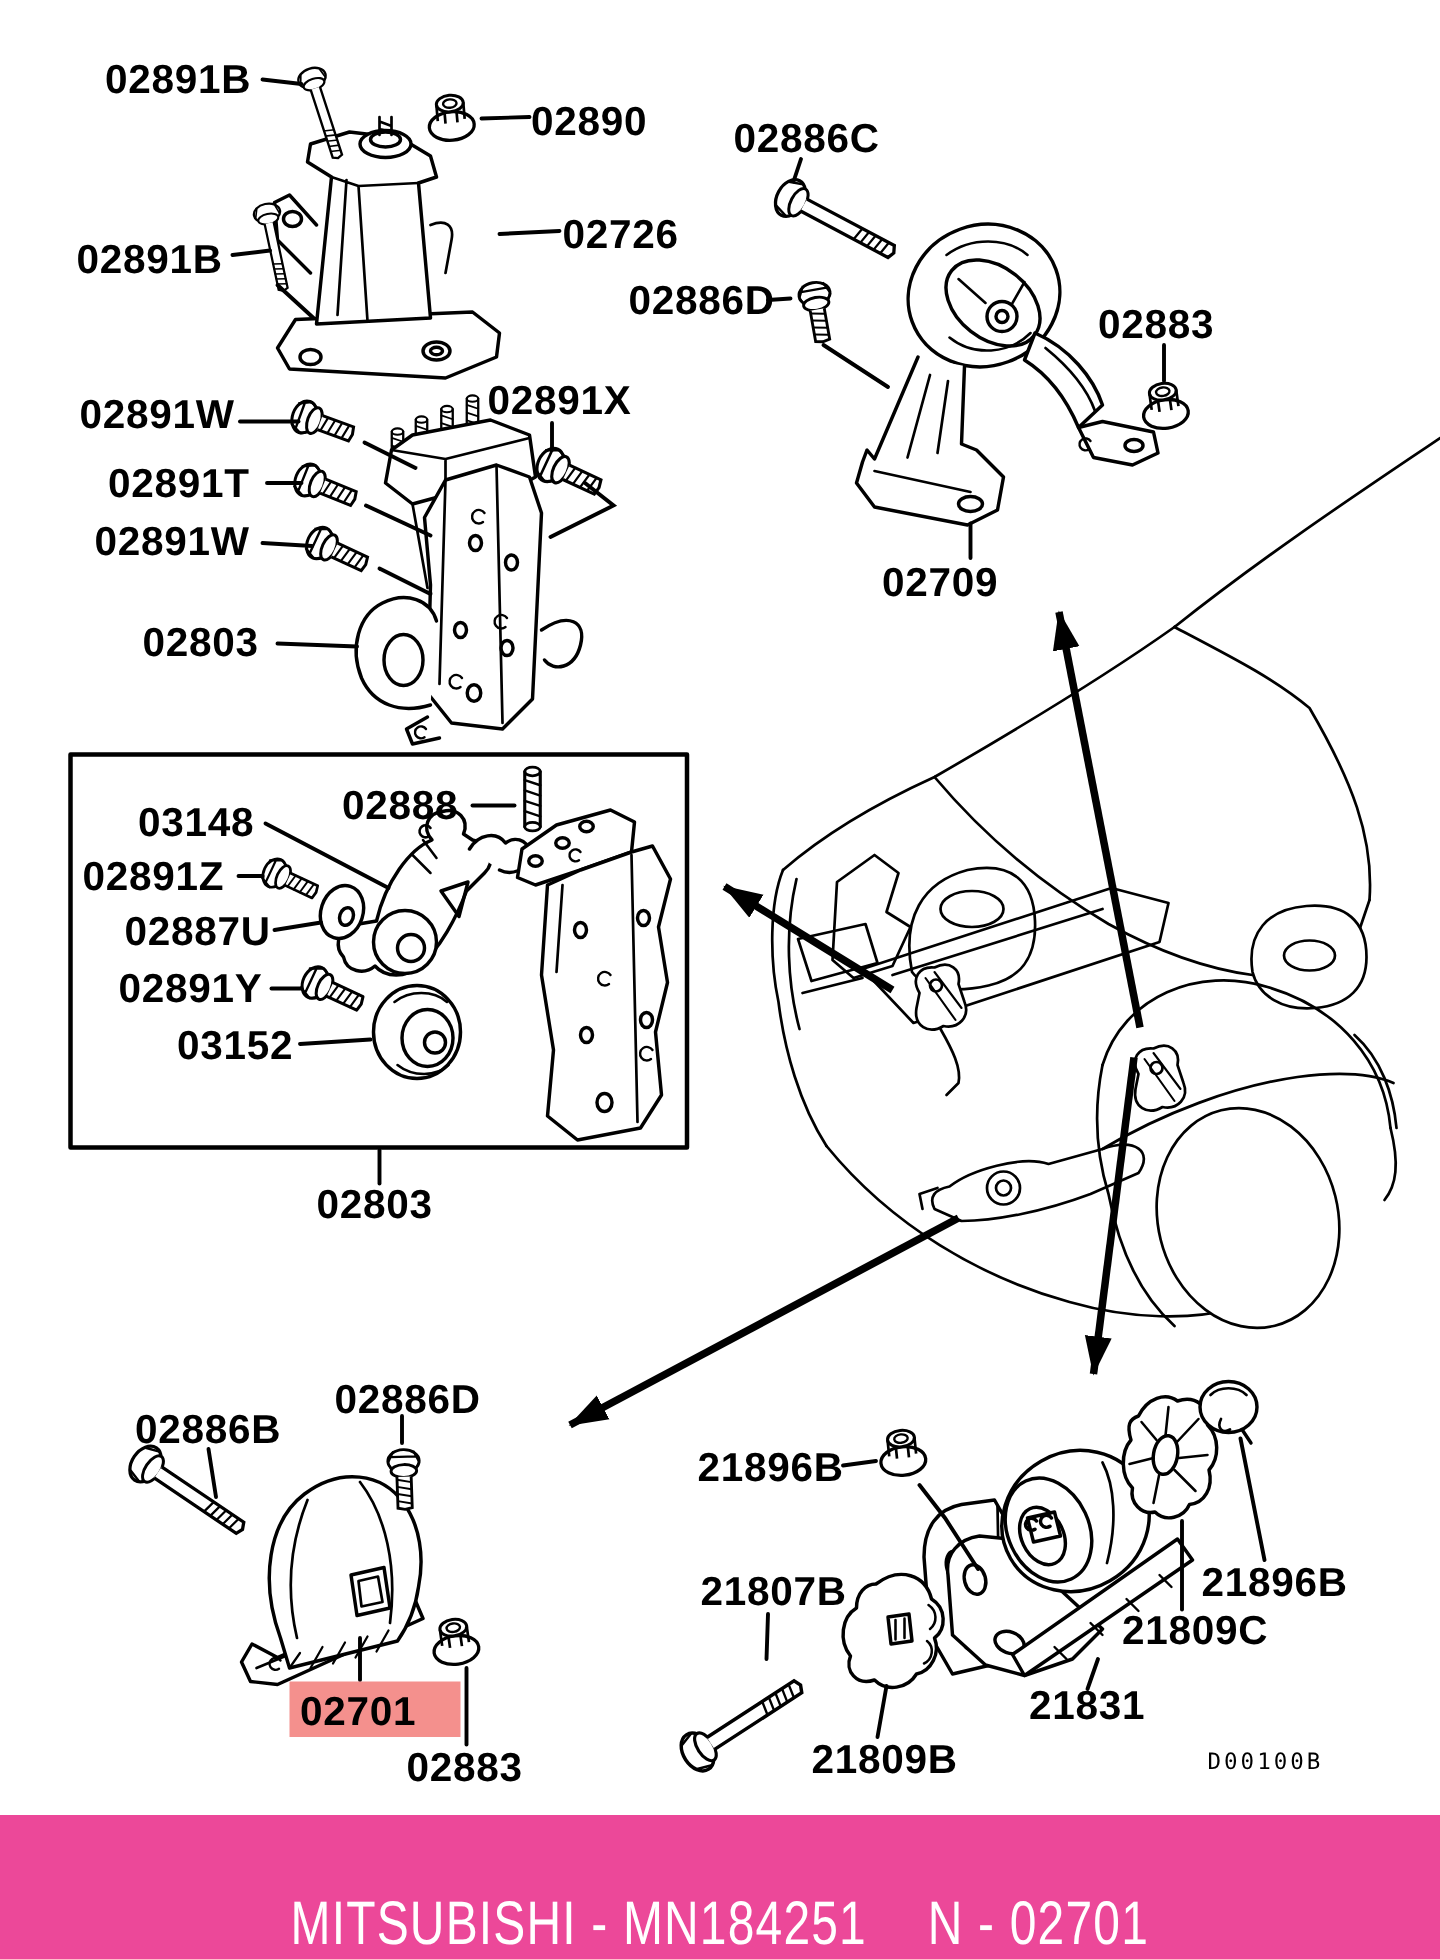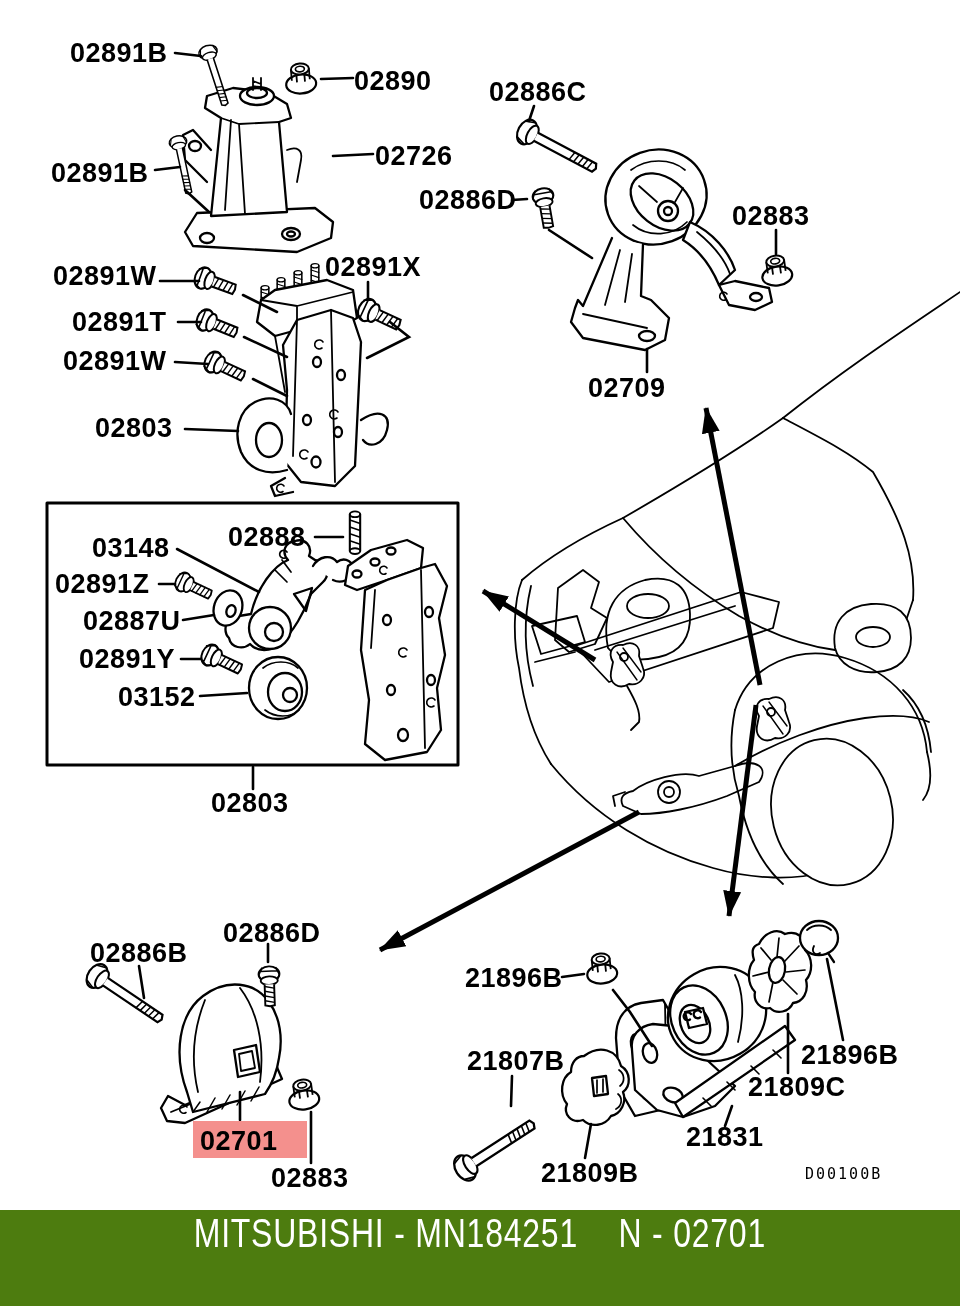--- a/index.html
+++ b/index.html
@@ -3,22 +3,22 @@
 <meta charset="utf-8">
 <style>
   html,body{margin:0;padding:0;background:#fff;}
   .stage{position:relative;width:960px;height:1306px;background:#fff;overflow:hidden;
          font-family:"Liberation Sans",sans-serif;padding-left:35px;}
   svg{display:block;}
   .plabel{font-family:"Liberation Sans",sans-serif;font-weight:700;font-size:27px;fill:#000;
           letter-spacing:0.5px;}
   .codelabel{font-family:"DejaVu Sans Mono",monospace;font-weight:500;font-size:15px;
              letter-spacing:2px;fill:#000;}
-  .footer{position:absolute;left:0;top:1210px;width:960px;height:96px;background:#4d7c0f;
-          display:flex;align-items:flex-start;justify-content:center;}
+  .footer{position:absolute;left:0;top:1210px;width:960px;height:96px;background:#ec4899;
+          display:flex;align-items:flex-end;justify-content:center;}
   .footer-text{display:flex;gap:52px;transform:scaleX(0.78);color:#fff;font-size:41px;
                font-weight:400;letter-spacing:1px;white-space:nowrap;}
 </style>
 </head>
 <body>
 
 <div class="stage">
 
 <svg width="960" height="1210" viewBox="0 0 960 1210">
   <defs>

